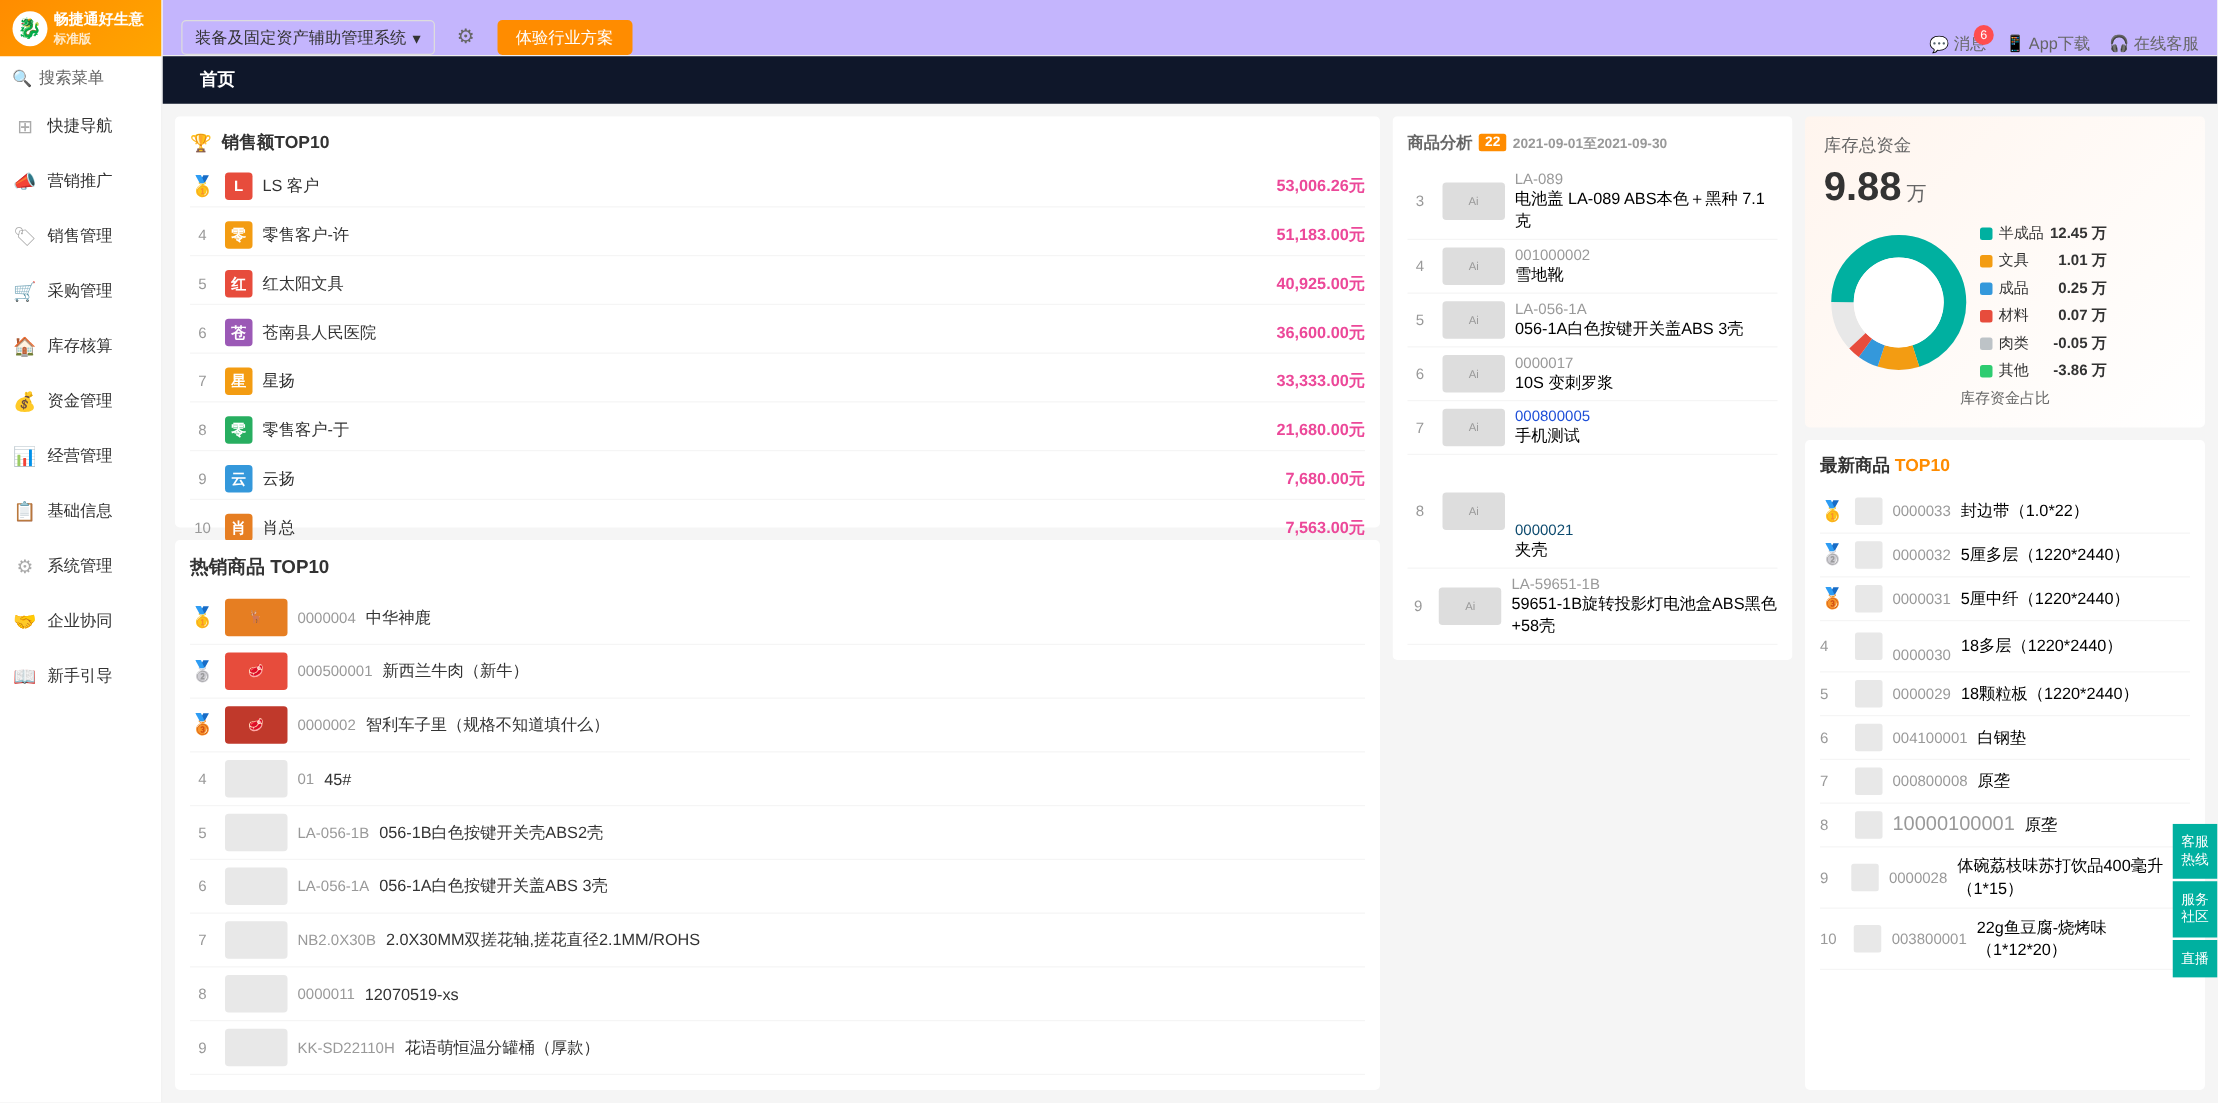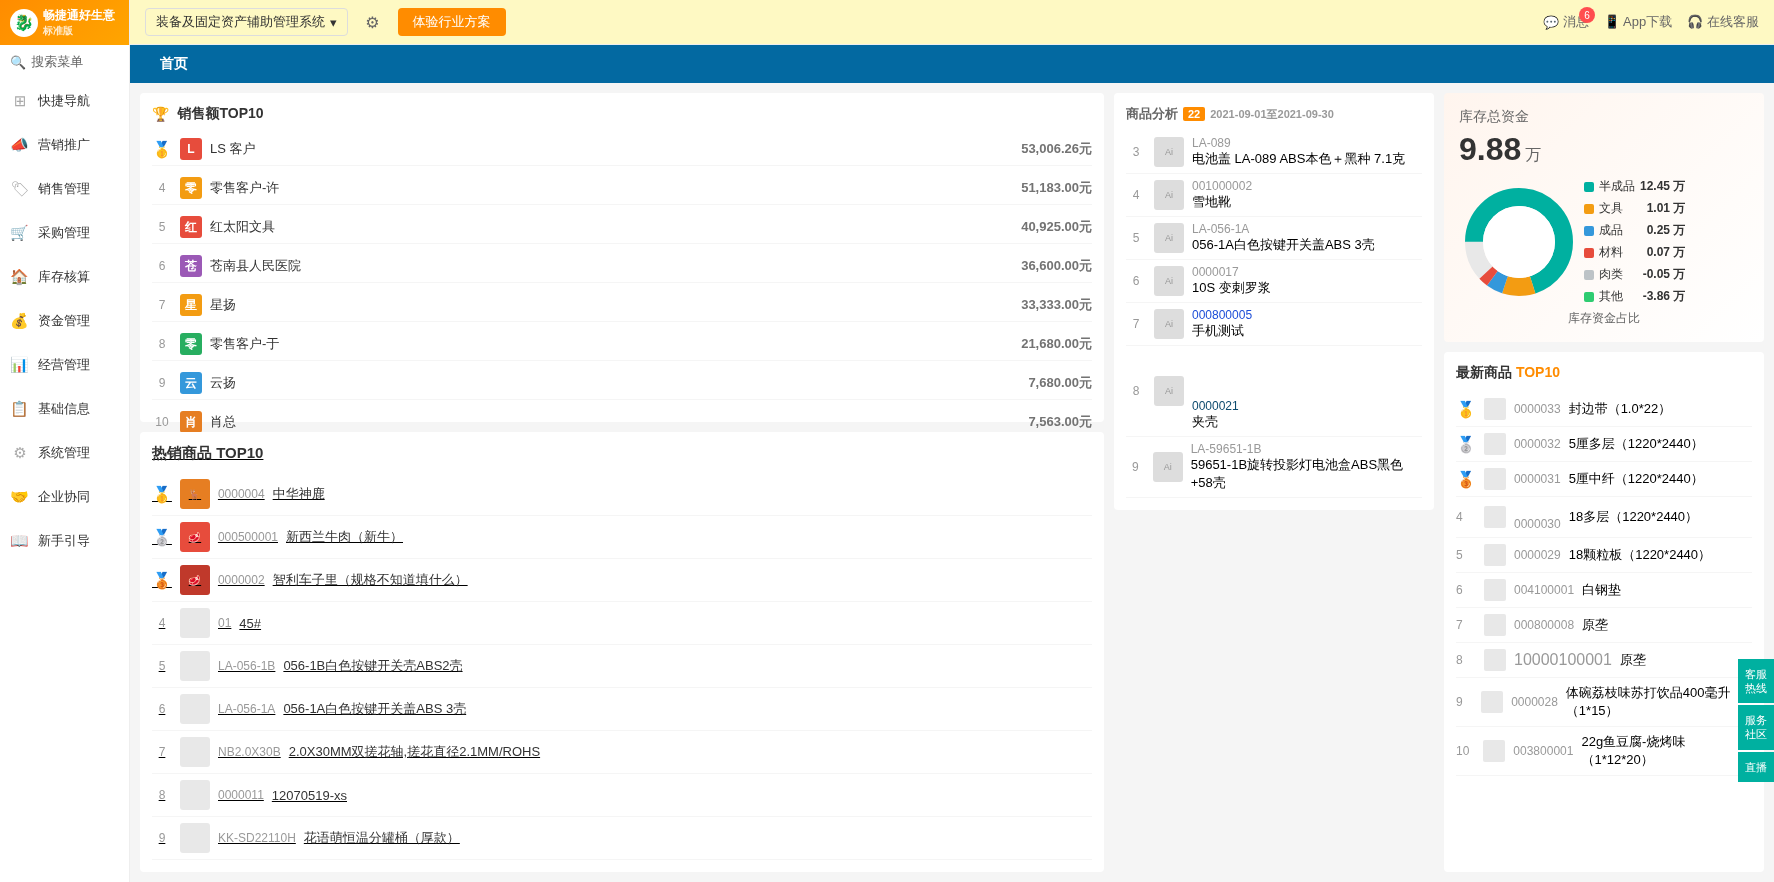--- a/index.html
+++ b/index.html
@@ -8,55 +8,55 @@
     
     .sidebar { width: 130px; background: #fff; height: 100%; display: flex; flex-direction: column; border-right: 1px solid #eee; flex-shrink: 0; }
     .sidebar-logo { background: linear-gradient(135deg, #ff8c00, #ffa500); color: #fff; padding: 8px 10px; font-size: 11px; font-weight: bold; display: flex; align-items: center; gap: 5px; height: 45px; }
     .logo-icon { width: 28px; height: 28px; background: #fff; border-radius: 50%; display: flex; align-items: center; justify-content: center; color: #ff8c00; font-size: 16px; font-weight: bold; }
     .sidebar-search { padding: 8px 10px; display: flex; align-items: center; gap: 5px; color: #666; font-size: 13px; cursor: pointer; }
     .nav-item { display: flex; align-items: center; gap: 8px; padding: 12px 10px; cursor: pointer; color: #333; font-size: 13px; }
     .nav-icon { width: 20px; height: 20px; display: flex; align-items: center; justify-content: center; font-size: 15px; color: #aaa; }
     
     
     .main { flex: 1; display: flex; flex-direction: column; overflow: hidden; }
-    .topbar { height: 45px; background: #fef9c3; display: flex; align-items: center; padding: 0 15px; gap: 10px; border-bottom: 1px solid #eee; }
+    .topbar { height: 45px; background: #c4b5fd; display: flex; align-items: flex-end; padding: 0 15px; gap: 10px; border-bottom: 1px solid #eee; }
     .sys-select { display: flex; align-items: center; gap: 5px; border: 1px solid #ddd; border-radius: 4px; padding: 4px 10px; font-size: 13px; color: #333; cursor: pointer; }
     .gear-btn { width: 30px; height: 30px; display: flex; align-items: center; justify-content: center; cursor: pointer; color: #666; font-size: 16px; }
     .trial-btn { background: #ff8c00; color: #fff; border: none; border-radius: 4px; padding: 5px 15px; font-size: 13px; cursor: pointer; }
     .topbar-right { margin-left: auto; display: flex; align-items: center; gap: 15px; color: #666; font-size: 13px; }
     .notif-badge { position: relative; display: inline-flex; align-items: center; gap: 3px; cursor: pointer; }
     .badge { background: #ff4d4f; color: #fff; border-radius: 50%; width: 16px; height: 16px; font-size: 10px; display: flex; align-items: center; justify-content: center; position: absolute; top: -6px; right: -6px; }
     
     
-    .page-nav { background: #0369a1; padding: 0 15px; display: flex; align-items: center; height: 38px; }
+    .page-nav { background: #0f172a; padding: 0 15px; display: flex; align-items: center; height: 38px; }
     .page-tab { color: #fff; padding: 0 15px; height: 38px; display: flex; align-items: center; font-size: 14px; cursor: pointer; font-weight: bold; }
     
     
     .content { flex: 1; overflow: hidden; display: flex; gap: 10px; padding: 10px; }
     
     
     .left-panel { flex: 1; display: flex; flex-direction: column; gap: 10px; overflow-y: auto; }
     
     
     .card { background: #fff; border-radius: 4px; padding: 12px; }
     .card-title { font-size: 14px; font-weight: bold; color: #333; margin-bottom: 10px; display: flex; align-items: center; gap: 8px; }
     
     .rank-list { display: flex; flex-direction: column; gap: 6px; }
     .rank-item { display: flex; align-items: center; gap: 8px; padding: 5px 0; border-bottom: 1px solid #f5f5f5; }
     .rank-num { width: 20px; color: #999; font-size: 12px; text-align: center; }
     .rank-avatar { width: 22px; height: 22px; border-radius: 3px; display: flex; align-items: center; justify-content: center; color: #fff; font-size: 12px; font-weight: bold; flex-shrink: 0; }
     .rank-name { flex: 1; color: #333; font-size: 13px; }
-    .rank-amount { color: #737373; font-size: 13px; font-weight: bold; }
+    .rank-amount { color: #ec4899; font-size: 13px; font-weight: bold; }
     .rank-medal { font-size: 16px; }
     
     
-    .hot-section { background: #fff; border-radius: 4px; padding: 12px; text-decoration: underline; }
+    .hot-section { background: #fff; border-radius: 4px; padding: 12px; }
     .hot-title { font-size: 15px; font-weight: bold; color: #333; margin-bottom: 10px; }
     .hot-item { display: flex; align-items: center; gap: 8px; padding: 6px 0; border-bottom: 1px solid #f5f5f5; }
-    .product-img { width: 30px; height: 30px; background: #e8e8e8; border-radius: 3px; display: flex; align-items: center; justify-content: center; font-size: 10px; color: #aaa; flex-shrink: 0; }
+    .product-img { width: 50px; height: 30px; background: #e8e8e8; border-radius: 3px; display: flex; align-items: center; justify-content: center; font-size: 10px; color: #aaa; flex-shrink: 0; }
     .product-img.colored { background: #ff6b35; }
     .hot-code { color: #999; font-size: 12px; }
     .hot-name { color: #333; font-size: 13px; }
     
     
     .mid-panel { width: 320px; flex-shrink: 0; display: flex; flex-direction: column; gap: 10px; overflow-y: auto; }
     
     
     .right-panel { width: 320px; flex-shrink: 0; display: flex; flex-direction: column; gap: 10px; overflow-y: auto; }
     

